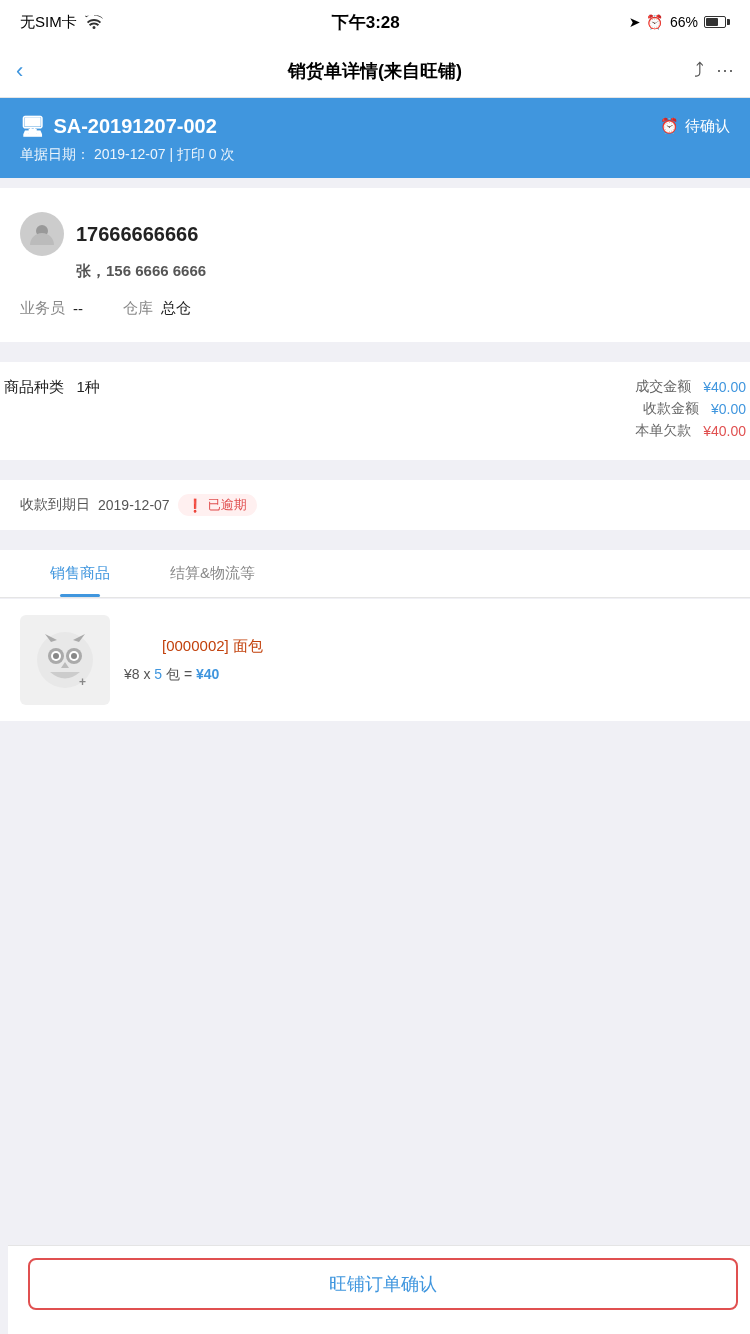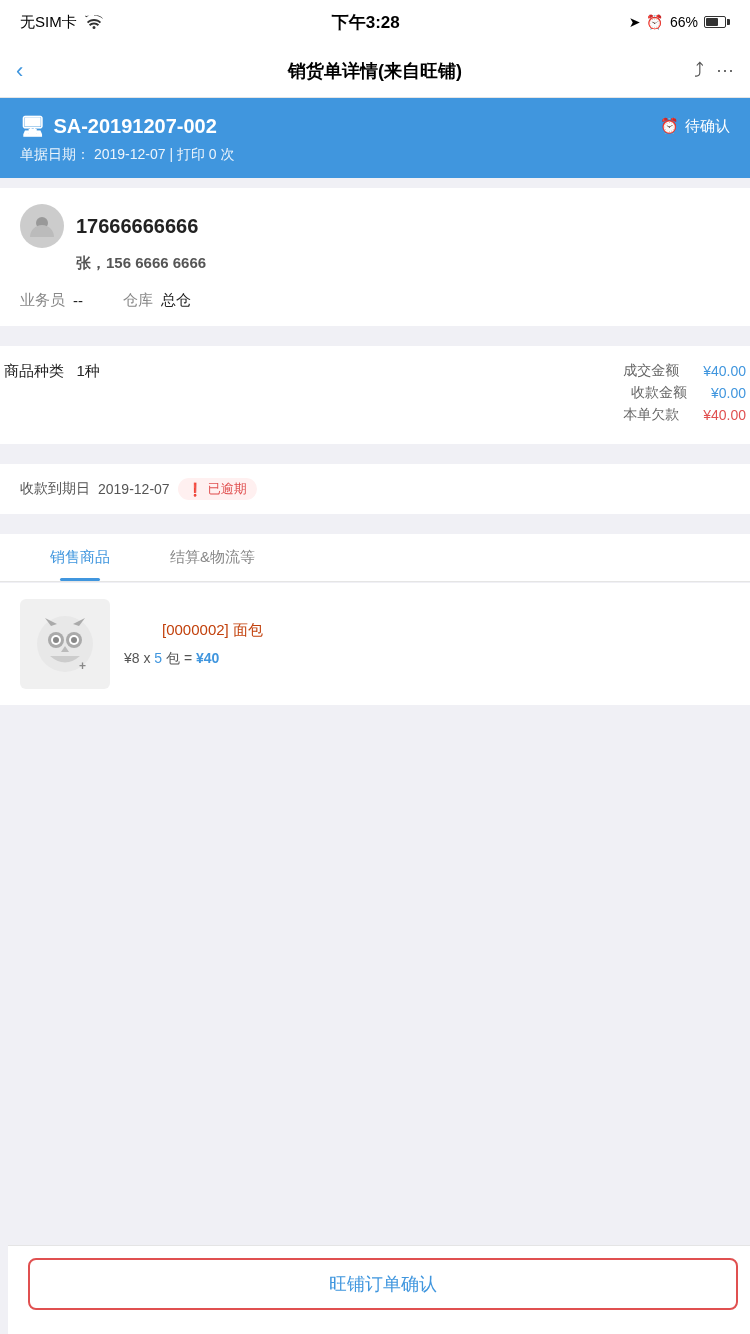--- a/index.html
+++ b/index.html
@@ -82,21 +82,21 @@
     }
     .order-date {
       color: rgba(255,255,255,0.9);
       font-size: 14px;
       margin-top: 8px;
     }
 
     
     .customer-section {
       background: #fff;
-      padding: 16px 20px;
+      padding: 24px 20px;
       margin-top: 10px;
     }
     .customer-top {
       display: flex;
       align-items: center;
       gap: 12px;
       margin-bottom: 6px;
     }
     .avatar-circle {
       width: 44px;
@@ -147,21 +147,21 @@
       justify-content: space-between;
       align-items: flex-start;
     }
     .summary-left { font-size: 15px; color: #555; }
     .summary-left span { color: #222; font-weight: 500; }
     .summary-right { font-size: 14px; }
     .summary-row {
       display: flex;
       justify-content: flex-end;
       align-items: center;
-      gap: 24px;
+      gap: 12px;
       margin-bottom: 4px;
     }
     .summary-row-label { color: #666; }
     .amount-blue { color: #4096de; font-weight: 500; }
     .amount-red { color: #e05050; font-weight: 500; }
 
     
     .due-section {
       background: #fff;
       padding: 14px 20px;

